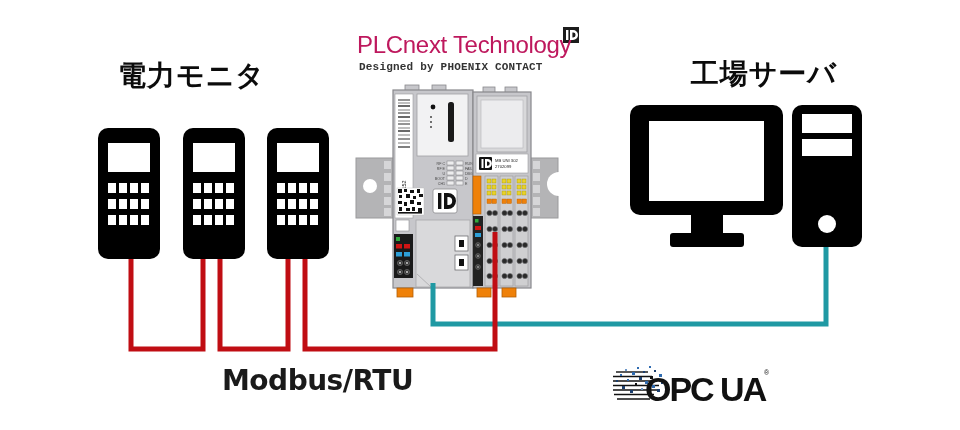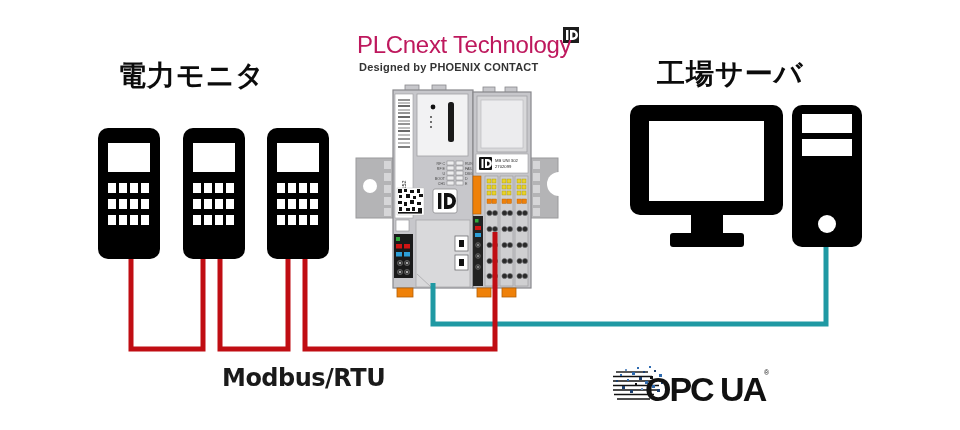--- a/index.html
+++ b/index.html
@@ -2,26 +2,26 @@
 <html><head>
 <meta charset="utf-8">
 <style>
   html,body{margin:0;padding:0;background:#fff;}
   .stage{position:relative;width:960px;height:430px;background:#ffffff;overflow:hidden;
          font-family:"Liberation Sans",sans-serif;}
   .stage svg{position:absolute;left:0;top:0;}
   .lbl{position:absolute;color:#0b0b0b;font-weight:bold;white-space:nowrap;
        font-family:"DejaVu Sans","Liberation Sans",sans-serif;}
   .lbl-power{left:118px;top:57px;width:180px;text-align:left;font-size:28px;letter-spacing:1px;}
-  .lbl-server{left:657px;top:55px;width:180px;text-align:left;font-size:28px;letter-spacing:1px;}
-  .lbl-modbus{left:222px;top:364px;width:170px;font-size:24px;letter-spacing:-0.5px;color:#1a1a1a;}
+  .lbl-server{left:657px;top:55px;width:180px;text-align:right;font-size:28px;letter-spacing:1px;}
+  .lbl-modbus{left:222px;top:364px;width:170px;font-size:28px;letter-spacing:-0.5px;color:#1a1a1a;}
   .plc-title{position:absolute;left:357px;top:31px;font-size:24px;font-weight:400;color:#be185d;
              letter-spacing:-0.3px;font-family:"Liberation Sans",sans-serif;}
   .plc-sub{position:absolute;left:359px;top:61px;font-size:11px;font-weight:600;color:#333;
-           letter-spacing:0.2px;font-family:Liberation Sans, sans-serif;}
+           letter-spacing:0.2px;font-family:Liberation Mono, monospace;}
 </style>
 </head>
 <body>
 
 <div class="stage">
 
   <svg width="960" height="430" viewBox="0 0 960 430">
     <defs>
 
       <g id="pm">

